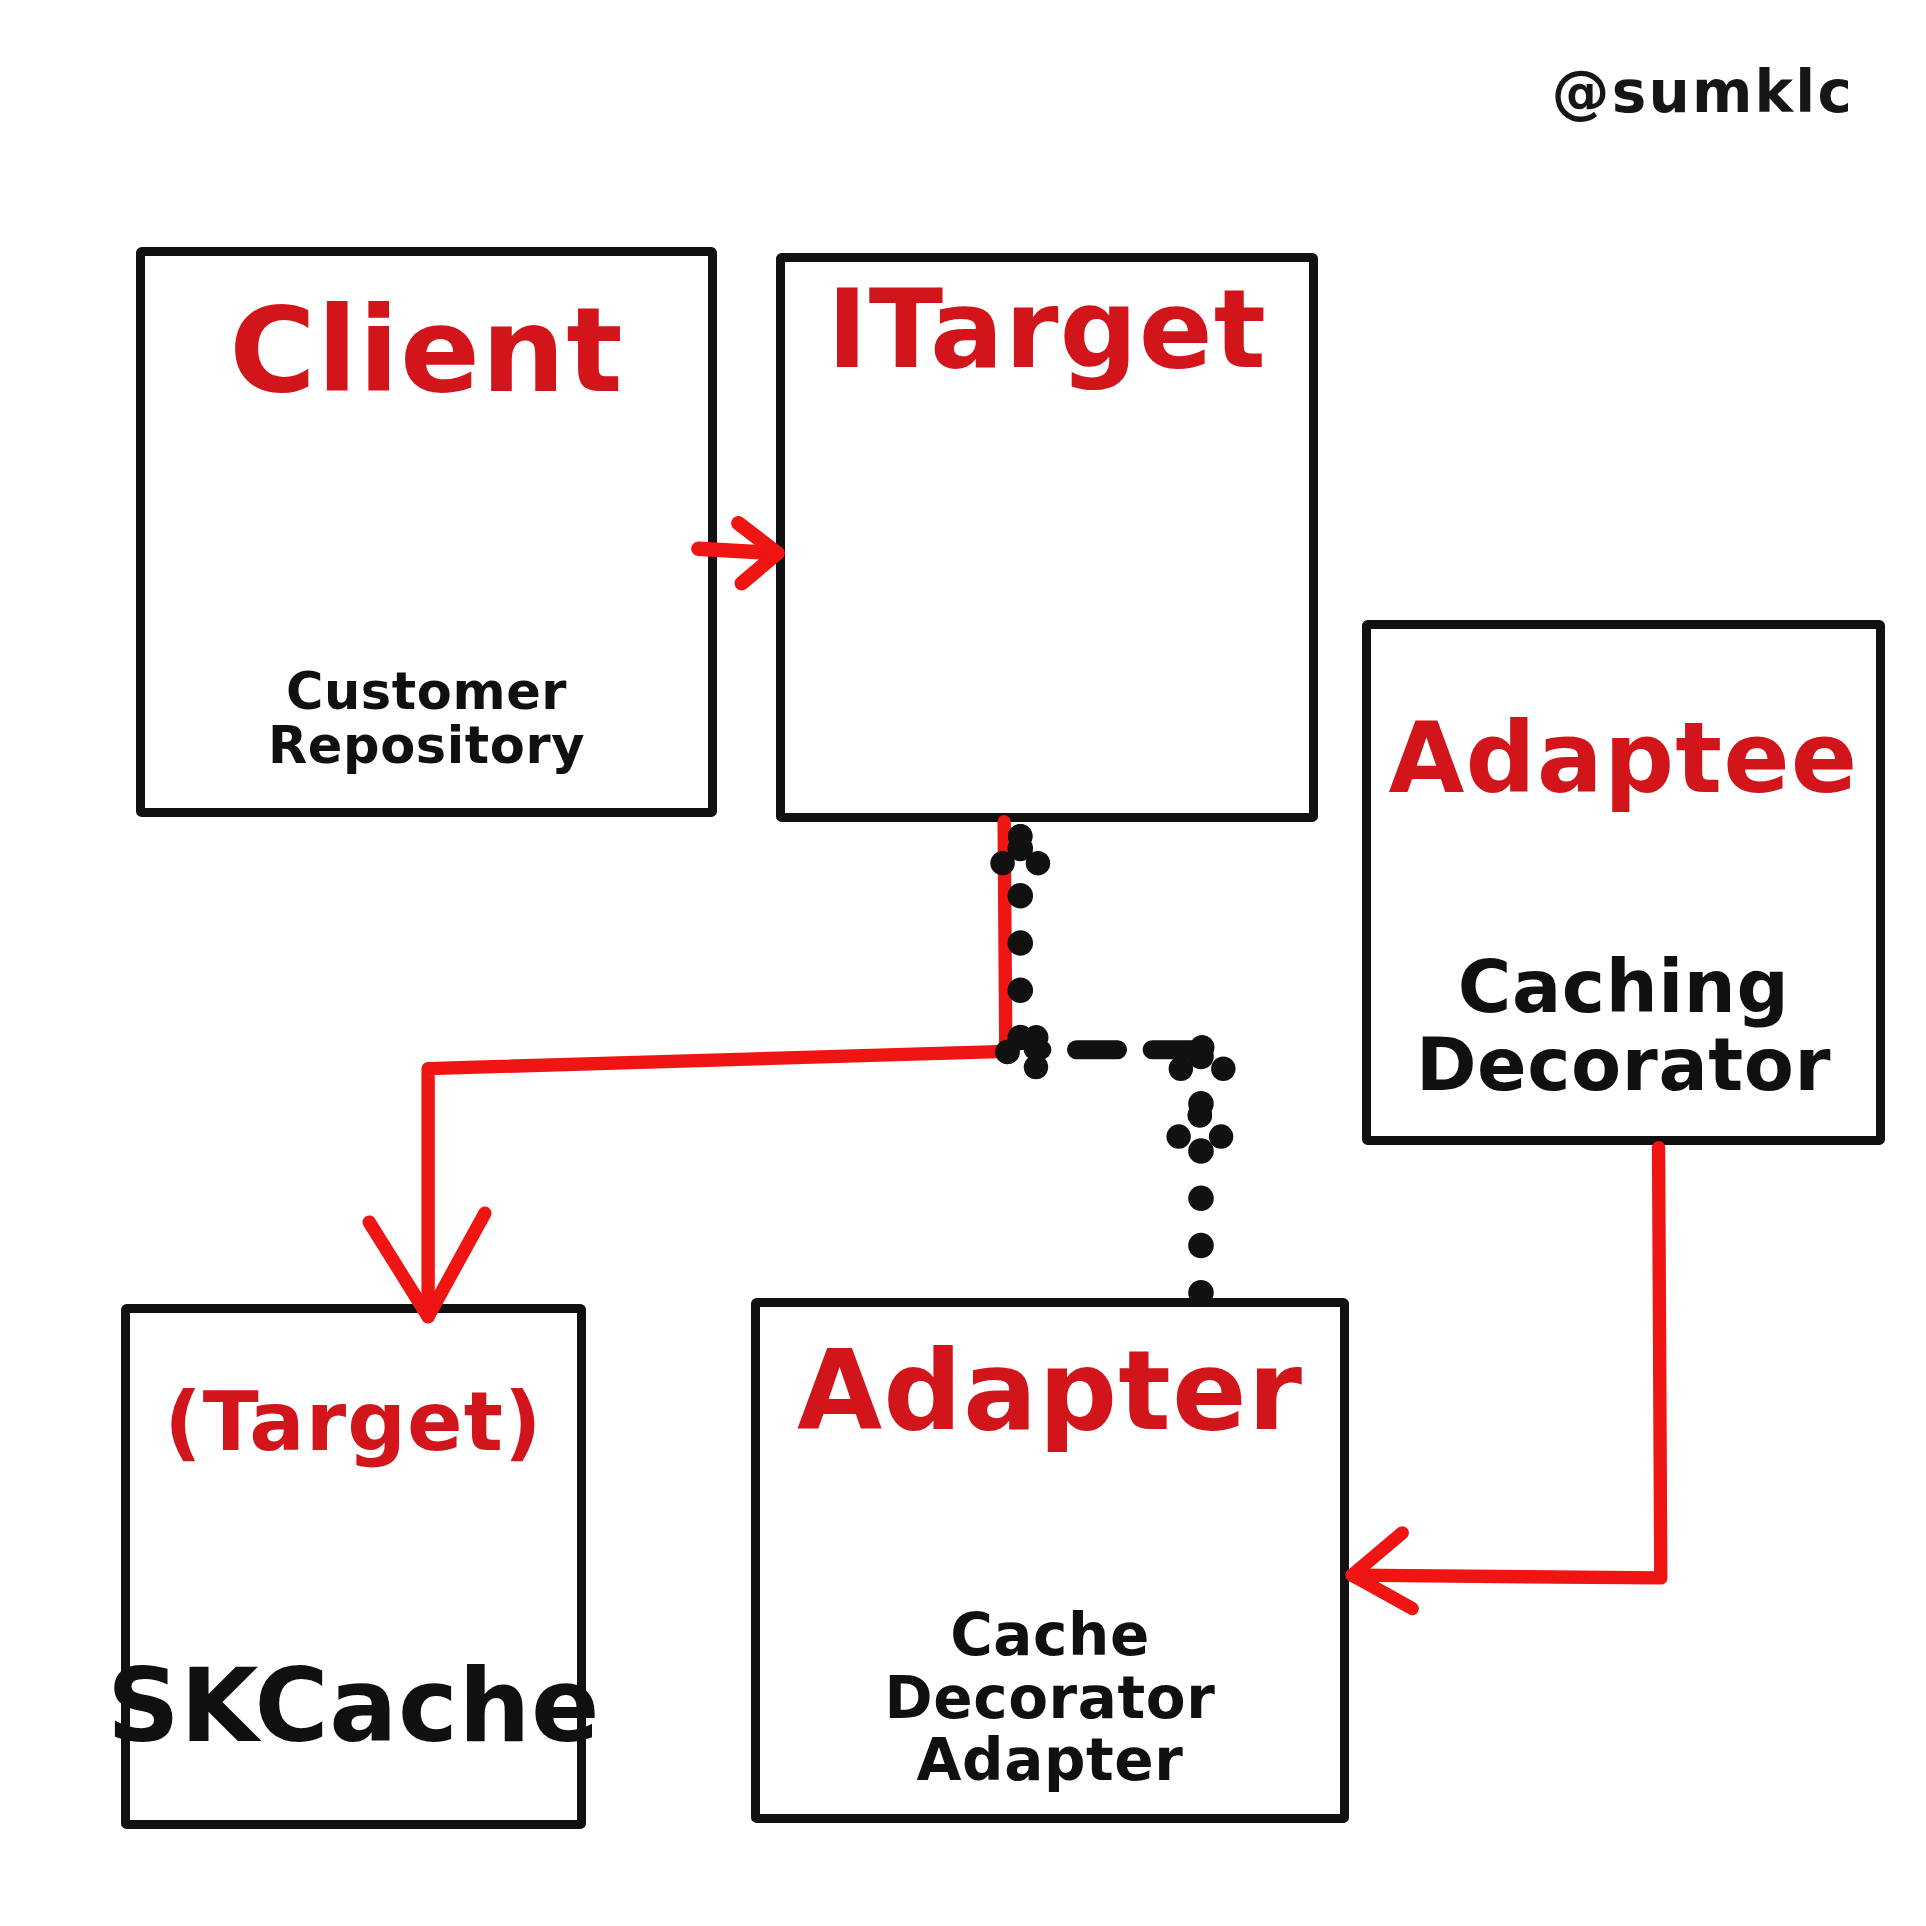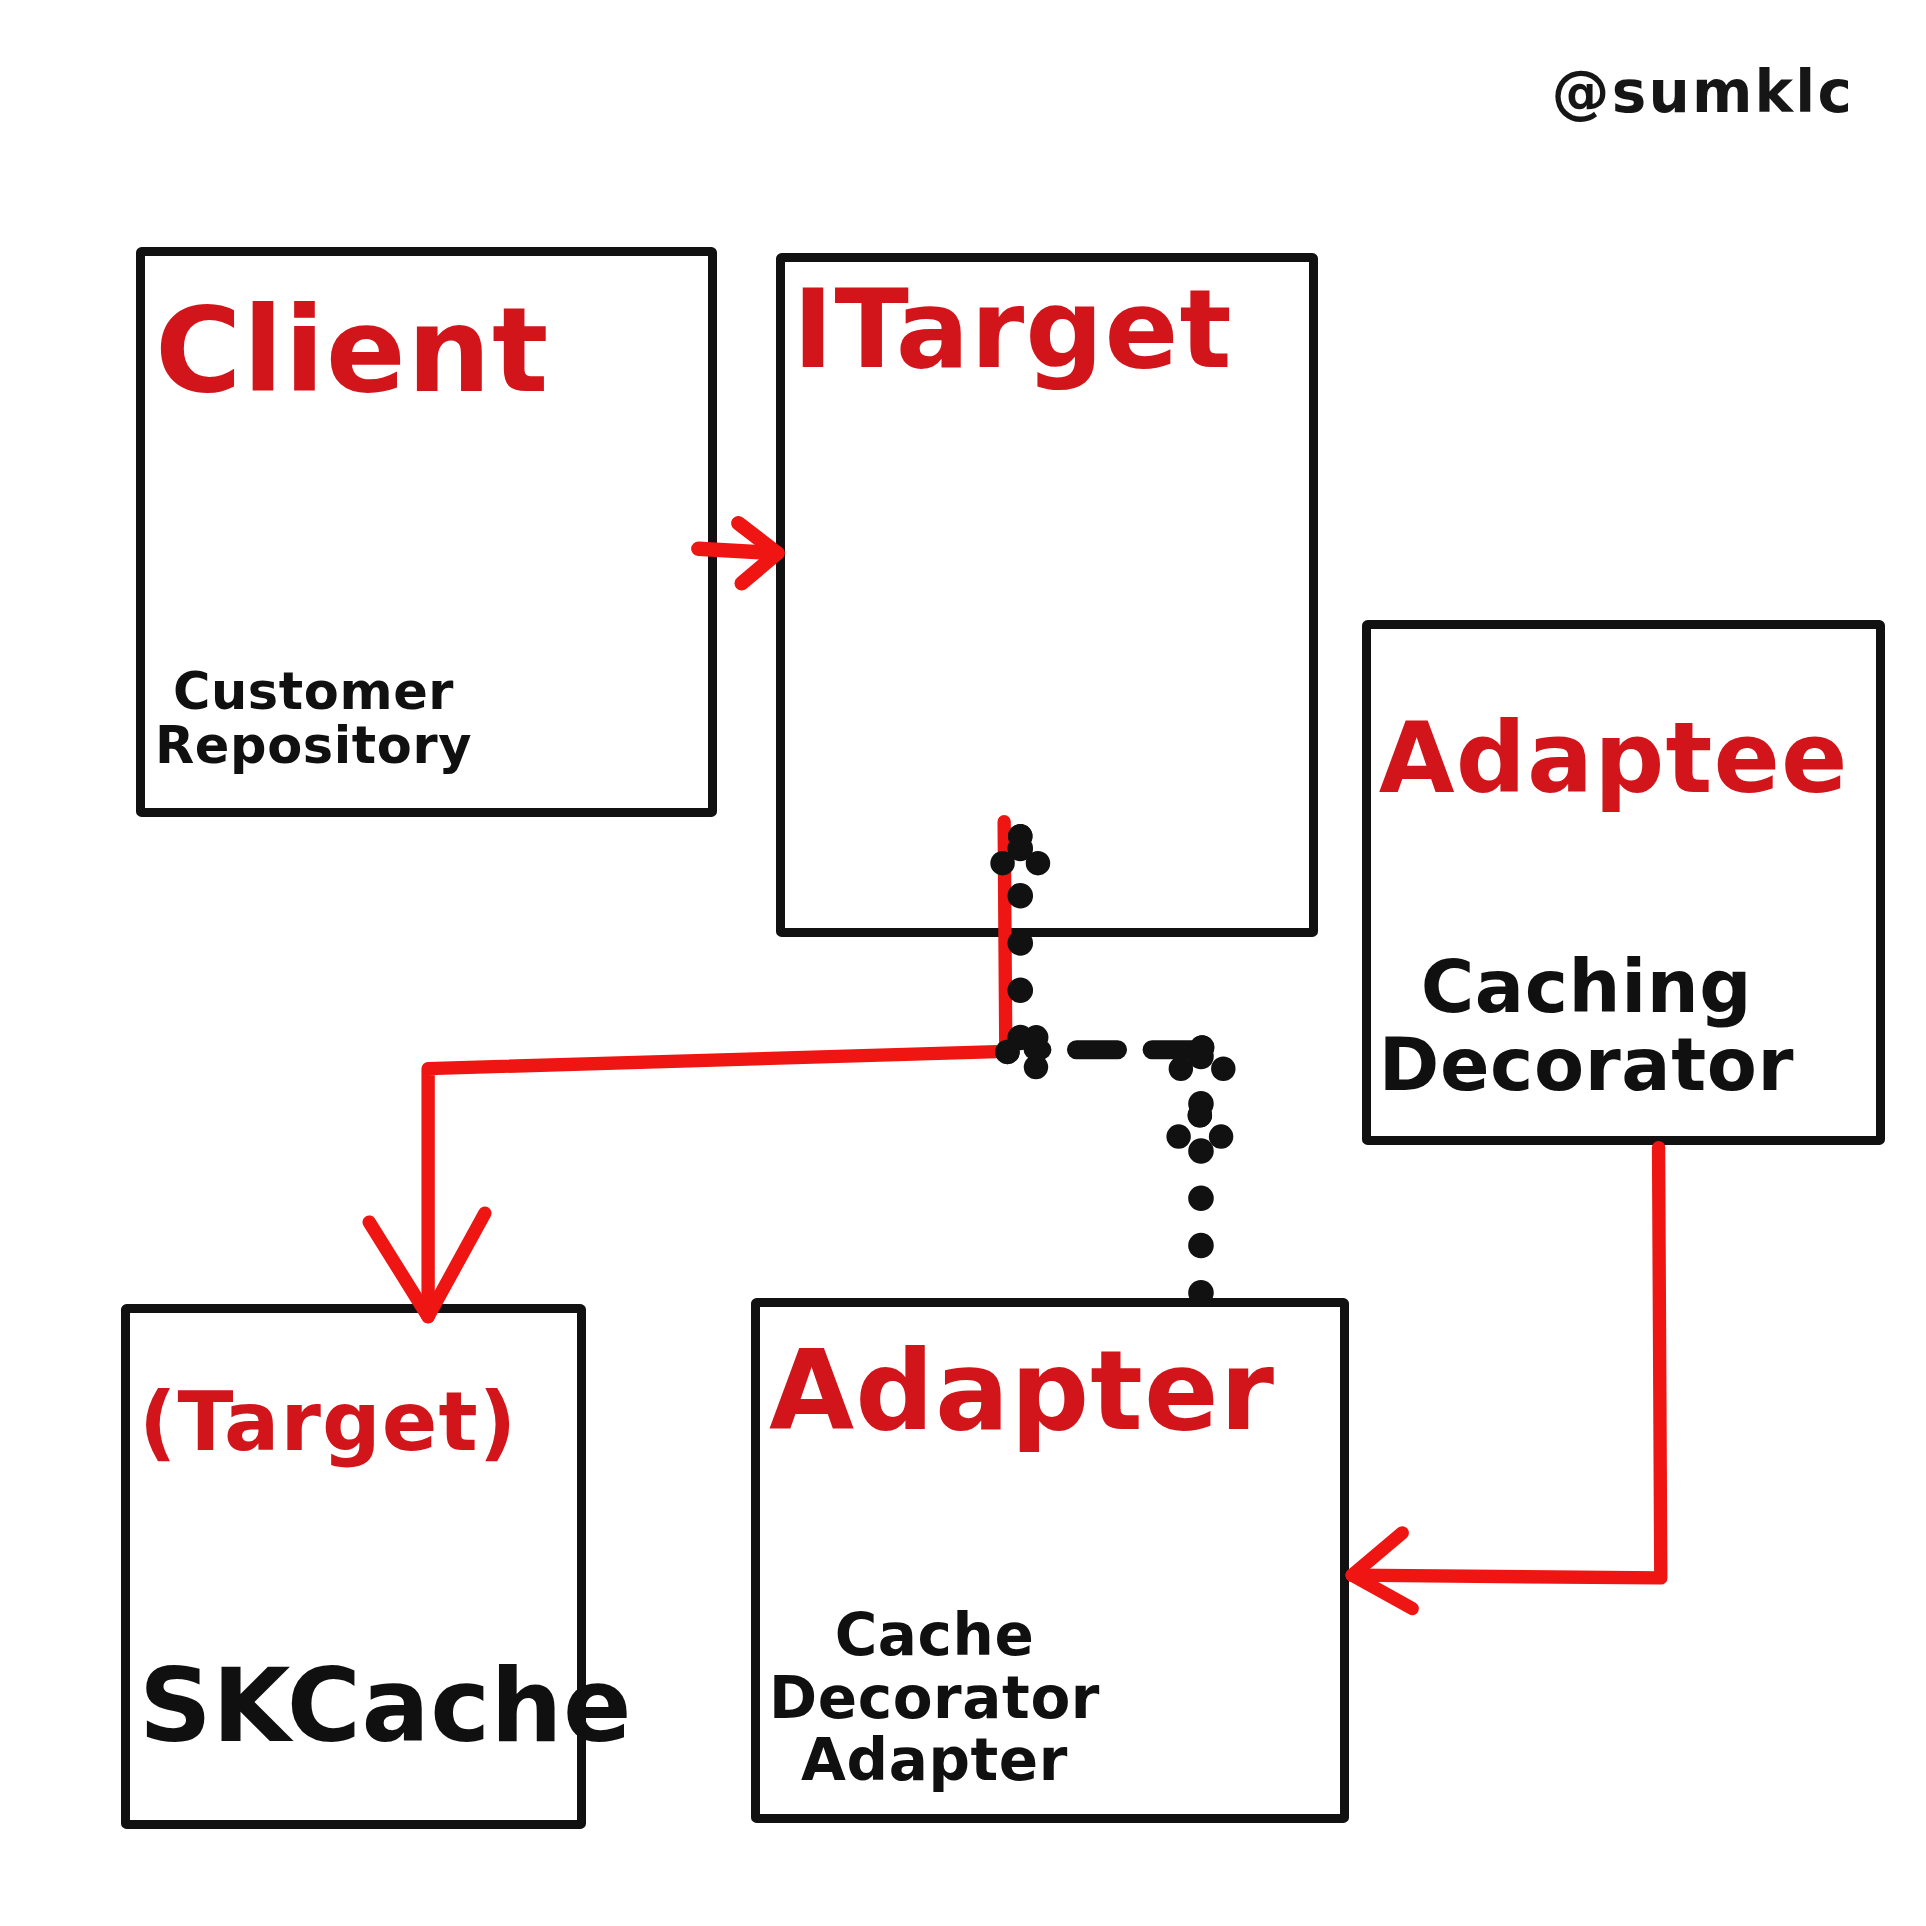--- a/index.html
+++ b/index.html
@@ -30,21 +30,21 @@
   }
   .box {
     position: absolute;
     box-sizing: border-box;
     border: 9.5px solid #111111;
     border-radius: 5.6px;
     background: #ffffff;
     display: flex;
     flex-direction: column;
     justify-content: space-between;
-    align-items: flex-start;
+    align-items: center;
     text-align: center;
   }
   .role {
     color: #d2151b;
     font-weight: bold;
     white-space: pre-line;
     line-height: 1.05;
     letter-spacing: 1.1px;
   }
   .label {
@@ -52,21 +52,21 @@
     font-weight: bold;
     white-space: pre-line;
     line-height: 1.07;
     letter-spacing: 0.6px;
   }
   
   #box-client  { left: 136px;  top: 247px;  width: 581px; height: 570px; padding: 33px 10px 34px; }
   #box-client  .role  { font-size: 118px; }
   #box-client  .label { font-size: 51px; }
 
-  #box-itarget { left: 776px; top: 253px;  width: 542px;  height: 684px; padding: 11px 7.8px 41px; }
+  #box-itarget { left: 776px; top: 253px;  width: 542px;  height: 569px; padding: 11px 7.8px 41px; }
   #box-itarget .role  { font-size: 109px; }
   #box-itarget .label { font-size: 82px; }
 
   #box-adaptee { left: 1362px; top: 620px; width: 523px;  height: 525px;  padding: 38px 7.8px 32px; }
   #box-adaptee .role  { font-size: 98px; margin-top: 40px; }
   #box-adaptee .label { font-size: 73px; }
 
   #box-target  { left: 121px;  top: 1304px; width: 465px; height: 525px;  padding: 66px 9px 60px; }
   #box-target  .role  { font-size: 82px; }
   #box-target  .label { font-size: 101px; }

